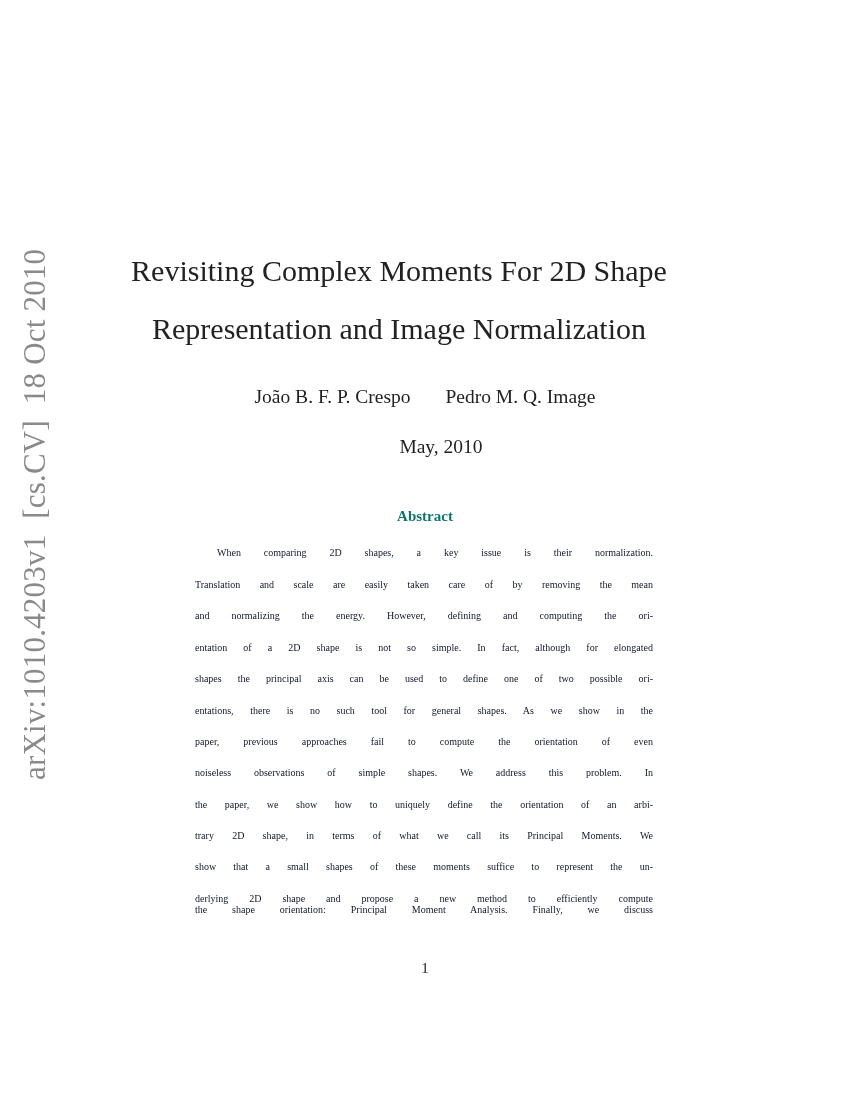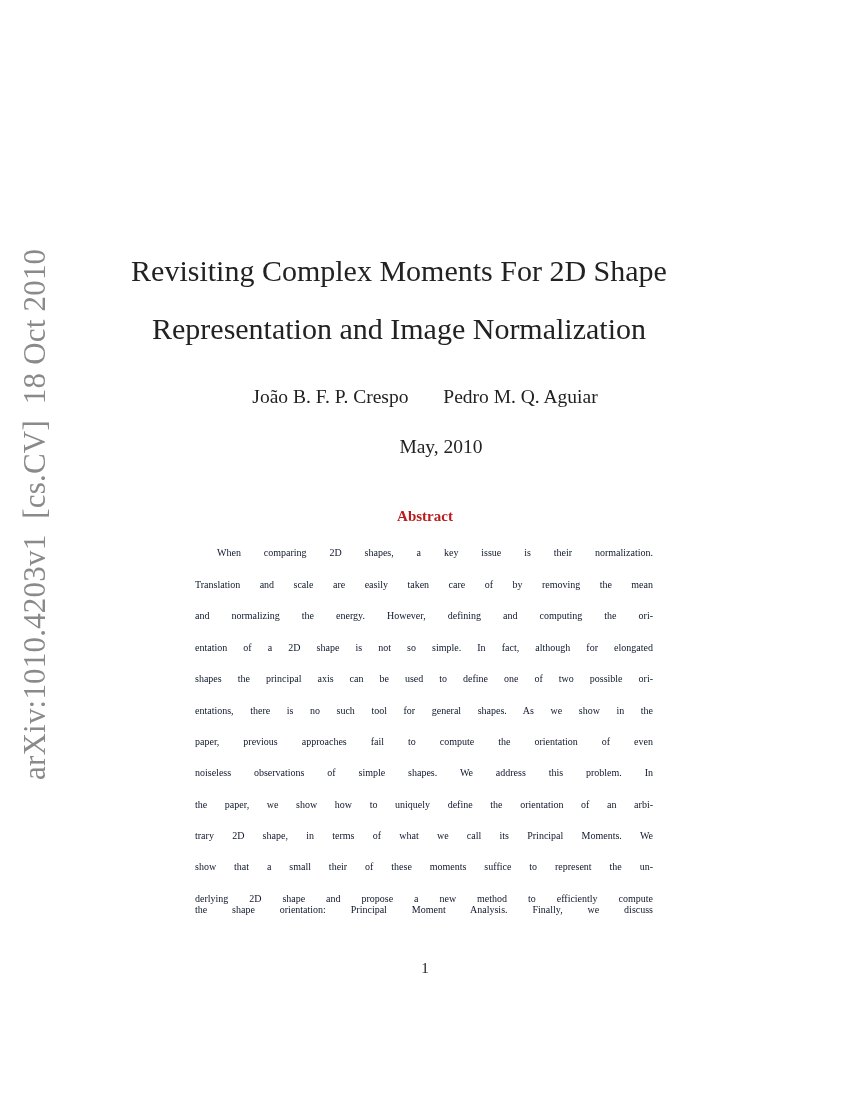--- a/index.html
+++ b/index.html
@@ -22,21 +22,21 @@
       font-family: "Liberation Serif", serif; font-size: 19.5px; color: #222;
     }
     .authors span { display: inline-block; }
     .authors .a1 { margin-right: 30px; }
     .date {
       position: absolute; top: 436px; left: 0; width: 850px; text-align: center;
       font-family: "Liberation Serif", serif; font-size: 19.5px; color: #222; margin-left: 16px;
     }
     .abstract-heading {
       position: absolute; top: 508px; left: 0; width: 850px; text-align: center;
-      font-family: "Liberation Serif", serif; font-weight: bold; font-size: 15px; color: #b91c1c;
+      font-family: "Liberation Serif", serif; font-weight: bold; font-size: 15px; color: #0f766e;
     }
     .abs-line {
       position: absolute; left: 195px; width: 458px;
       font-family: "Liberation Serif", serif; font-size: 10px; color: #0f172a;
       text-align: justify; text-align-last: justify; white-space: nowrap; height: 20px; line-height: 20px;
     }
     .abs-line.indent { left: 217px; width: 436px; }
     .page-number {
       position: absolute; top: 960px; left: 0; width: 850px; text-align: center;
       font-family: "Liberation Serif", serif; font-size: 15px; color: #222;
@@ -45,34 +45,34 @@
 </head>
 <body>
 
 <div class="sidemark">arXiv:1010.4203v1  [cs.CV]  18 Oct 2010</div>
 
 <div class="title-line" style="top:254px">Revisiting Complex Moments For 2D Shape</div>
 <div class="title-line" style="top:312px">Representation and Image Normalization</div>
 
 <div class="authors">
   <span class="a1">João B. F. P. Crespo</span>
-  <span class="a2">Pedro M. Q. Aguiar</span>
+  <span class="a2">Pedro M. Q. Image</span>
 </div>
 
 <div class="date">May, 2010</div>
 
 <div class="abstract-heading">Abstract</div>
 
 <div class="abs-line indent" style="top:543px">When comparing 2D shapes, a key issue is their normalization.</div>
 <div class="abs-line" style="top:575px">Translation and scale are easily taken care of by removing the mean</div>
 <div class="abs-line" style="top:606px">and normalizing the energy. However, defining and computing the ori-</div>
 <div class="abs-line" style="top:638px">entation of a 2D shape is not so simple. In fact, although for elongated</div>
 <div class="abs-line" style="top:669px">shapes the principal axis can be used to define one of two possible ori-</div>
 <div class="abs-line" style="top:701px">entations, there is no such tool for general shapes. As we show in the</div>
 <div class="abs-line" style="top:732px">paper, previous approaches fail to compute the orientation of even</div>
 <div class="abs-line" style="top:763px">noiseless observations of simple shapes. We address this problem. In</div>
 <div class="abs-line" style="top:795px">the paper, we show how to uniquely define the orientation of an arbi-</div>
 <div class="abs-line" style="top:826px">trary 2D shape, in terms of what we call its Principal Moments. We</div>
-<div class="abs-line" style="top:857px">show that a small their of these moments suffice to represent the un-</div>
+<div class="abs-line" style="top:857px">show that a small shapes of these moments suffice to represent the un-</div>
 <div class="abs-line" style="top:889px">derlying 2D shape and propose a new method to efficiently compute</div>
 <div class="abs-line" style="top:900px">the shape orientation: Principal Moment Analysis. Finally, we discuss</div>
 
 <div class="page-number">1</div>
 
 </body></html>

